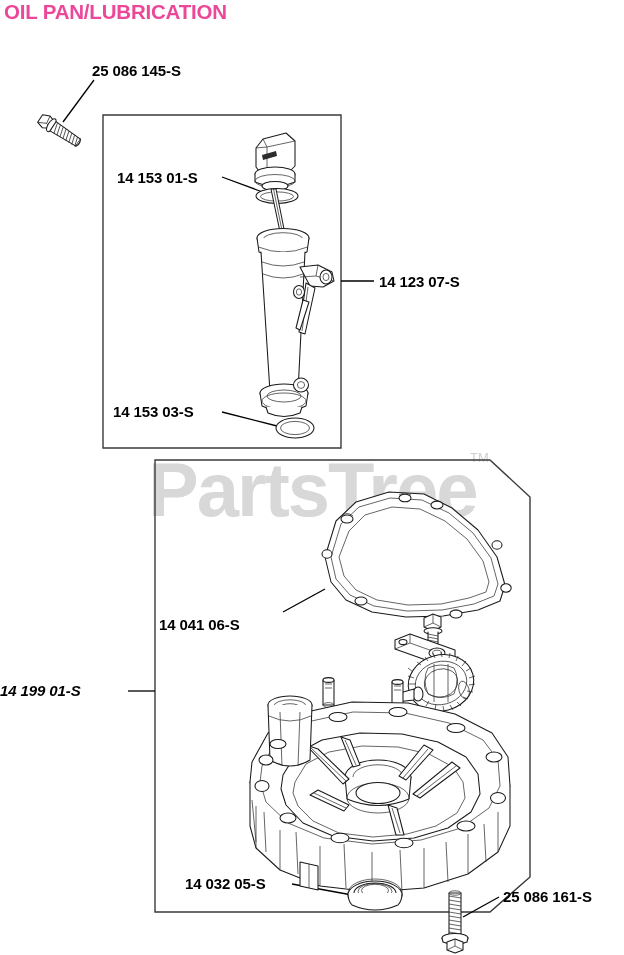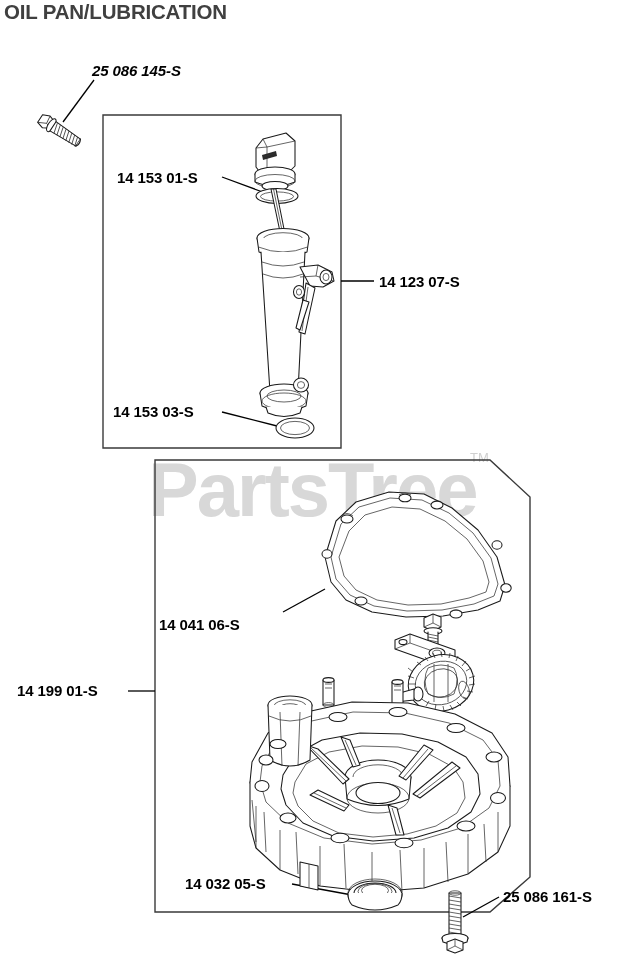--- a/index.html
+++ b/index.html
@@ -19,21 +19,21 @@
     background: #ffffff;
     overflow: hidden;
   }
   #diagram-title {
     position: absolute;
     left: 4px;
     top: 0px;
     font-size: 20.5px;
     font-weight: bold;
     letter-spacing: -0.2px;
-    color: #404040;
+    color: #ec4899;
     white-space: nowrap;
   }
   .watermark {
     position: absolute;
     color: #d8d8d8;
     font-weight: bold;
     user-select: none;
     pointer-events: none;
   }
   #watermark-text {
@@ -446,29 +446,29 @@
 
       <ellipse class="part" cx="455" cy="938" rx="13" ry="4.6"></ellipse>
       <path class="part" d="M442,938 L443,942 Q455,947 467,942 L468,938"></path>
 
       <path class="part" d="M447,942 L455,939 L463,942 L463,950 L455,953 L447,950 Z"></path>
       <path class="part-thin" d="M455,939 L455,946 L463,950 M455,946 L447,950"></path>
     </g>
 
   </svg>
 
-  <div class="part-label" style="left:92px; top:62px;font-style:italic;">25 086 145-S</div>
+  <div class="part-label" style="left:92px; top:62px;">25 086 145-S</div>
 
   <div class="part-label" style="left:117px; top:169px;text-align:right;">14 153 01-S</div>
 
   <div class="part-label" style="left:379px; top:273px;">14 123 07-S</div>
 
   <div class="part-label" style="left:113px; top:403px;">14 153 03-S</div>
 
   <div class="part-label" style="left:159px; top:610px;margin-top:6px;">14 041 06-S</div>
 
-  <div class="part-label" style="left:17px; top:682px;">14 199 01-S</div>
+  <div class="part-label" style="left:0; top:682px;font-style:italic;">14 199 01-S</div>
 
   <div class="part-label" style="left:185px; top:875px;">14 032 05-S</div>
 
   <div class="part-label" style="left:503px; top:888px;text-align:right;">25 086 161-S</div>
 
 </div>
 
 </body></html>

